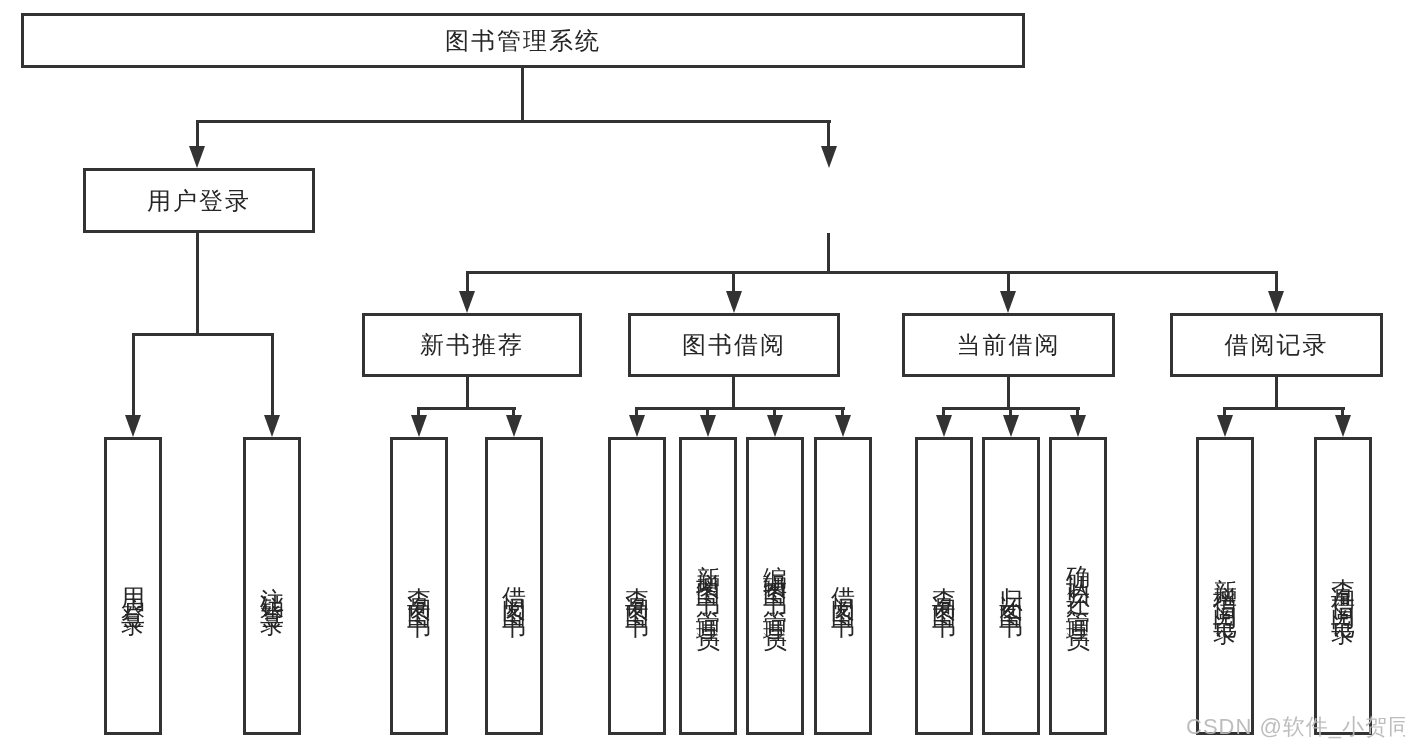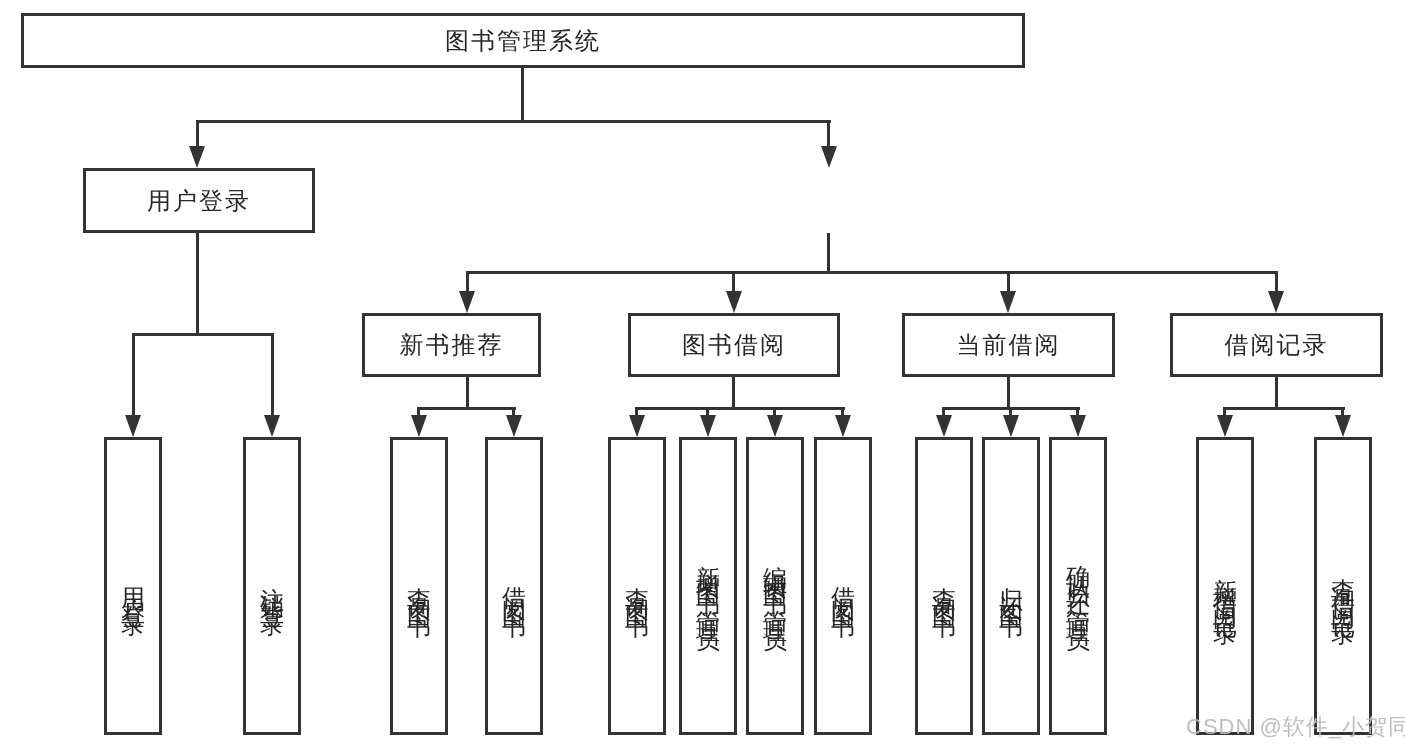--- a/index.html
+++ b/index.html
@@ -99,21 +99,21 @@
 
   <div class="box" style="left:21px;top:13px;width:1004px;height:55px;align-items:center;">
     <span>图书管理系统</span>
   </div>
 
   <div class="box" style="left:83px;top:168px;width:232px;height:65px;">
     <span>用户登录</span>
   </div>
 
 
-  <div class="box" style="left:362px;top:313px;width:179px;height:64px;">
+  <div class="box" style="left:362px;top:313px;width:220px;height:64px;">
     <span>新书推荐</span>
   </div>
 
   <div class="box" style="left:628px;top:313px;width:212px;height:64px;">
     <span>图书借阅</span>
   </div>
 
   <div class="box" style="left:902px;top:313px;width:213px;height:64px;">
     <span>当前借阅</span>
   </div>

